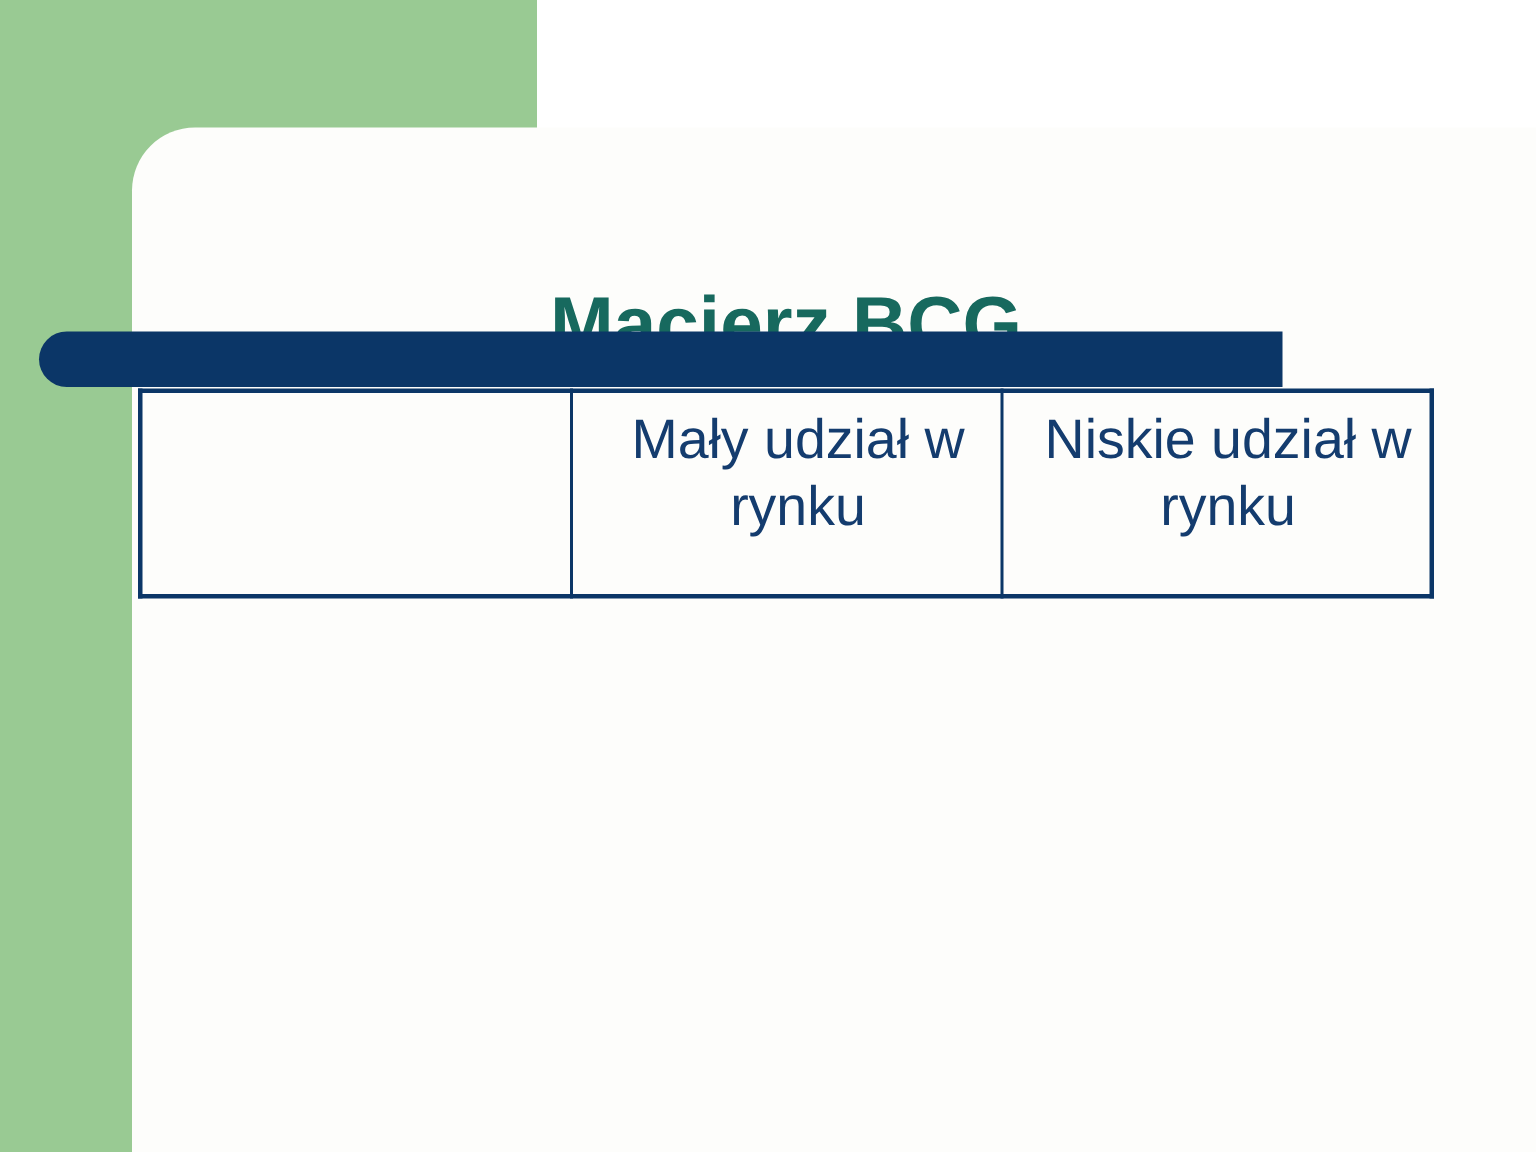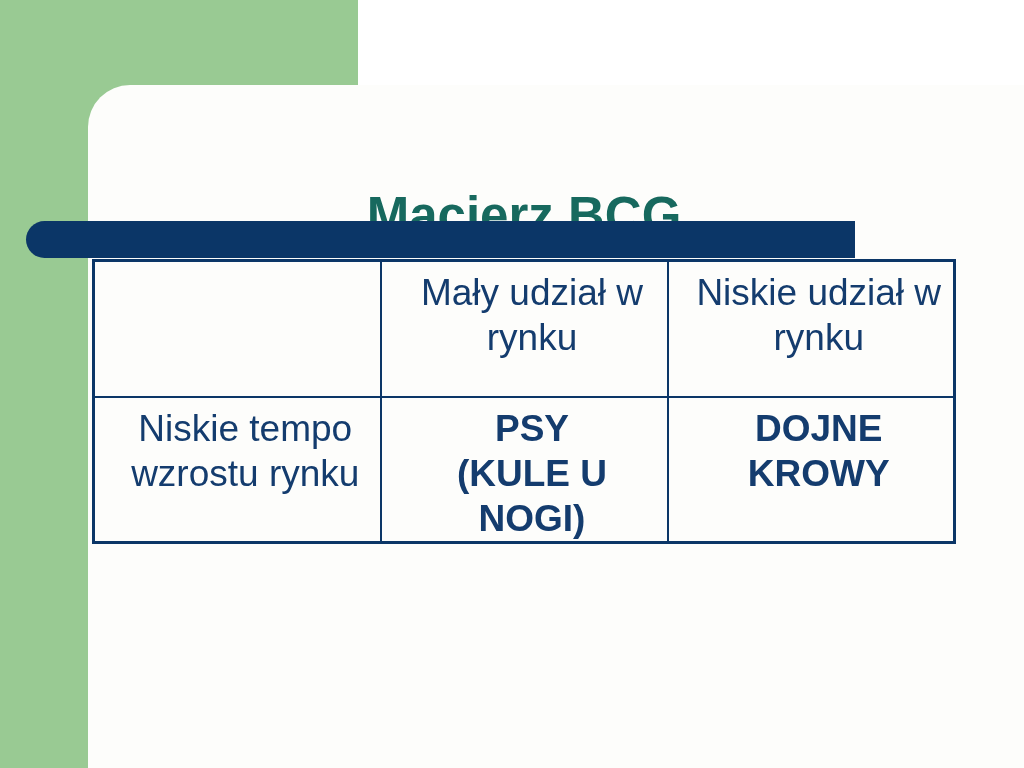--- a/index.html
+++ b/index.html
@@ -70,22 +70,14 @@
 
 <div class="accent-bar"></div>
 
 <table class="bcg-table">
   <tbody>
       <tr class="row-1">
     <td></td>
     <td>Mały udział w rynku</td>
     <td>Niskie udział w rynku</td>
   </tr>
-  <tr class="row-3">
-    <td>Niskie tempo wzrostu rynku</td>
-    <td class="strong">
-      <div>PSY</div>
-      <div>(KULE U NOGI)</div>
-    </td>
-    <td class="strong">DOJNE KROWY</td>
-  </tr>
 </tbody>
   </table>
 
 </body></html>

